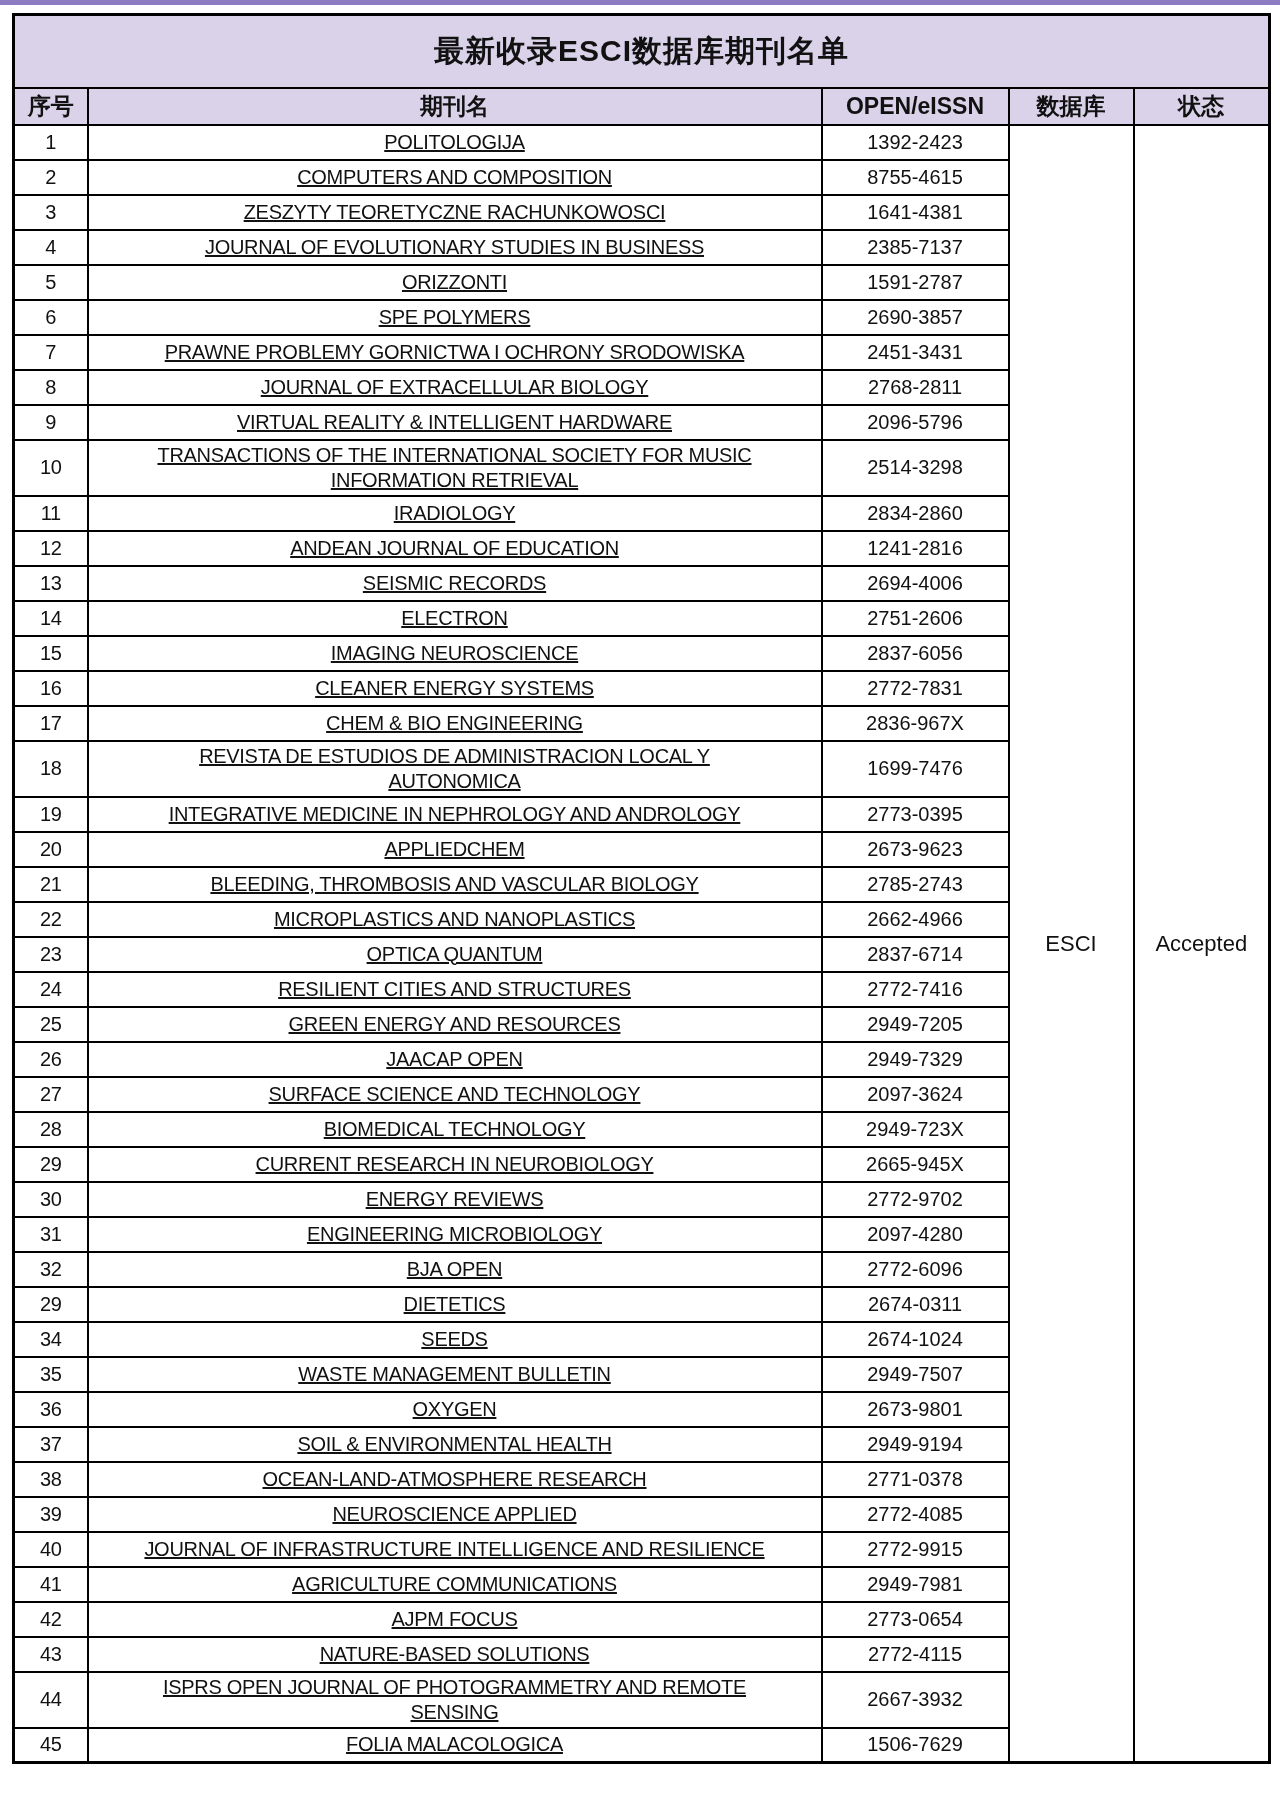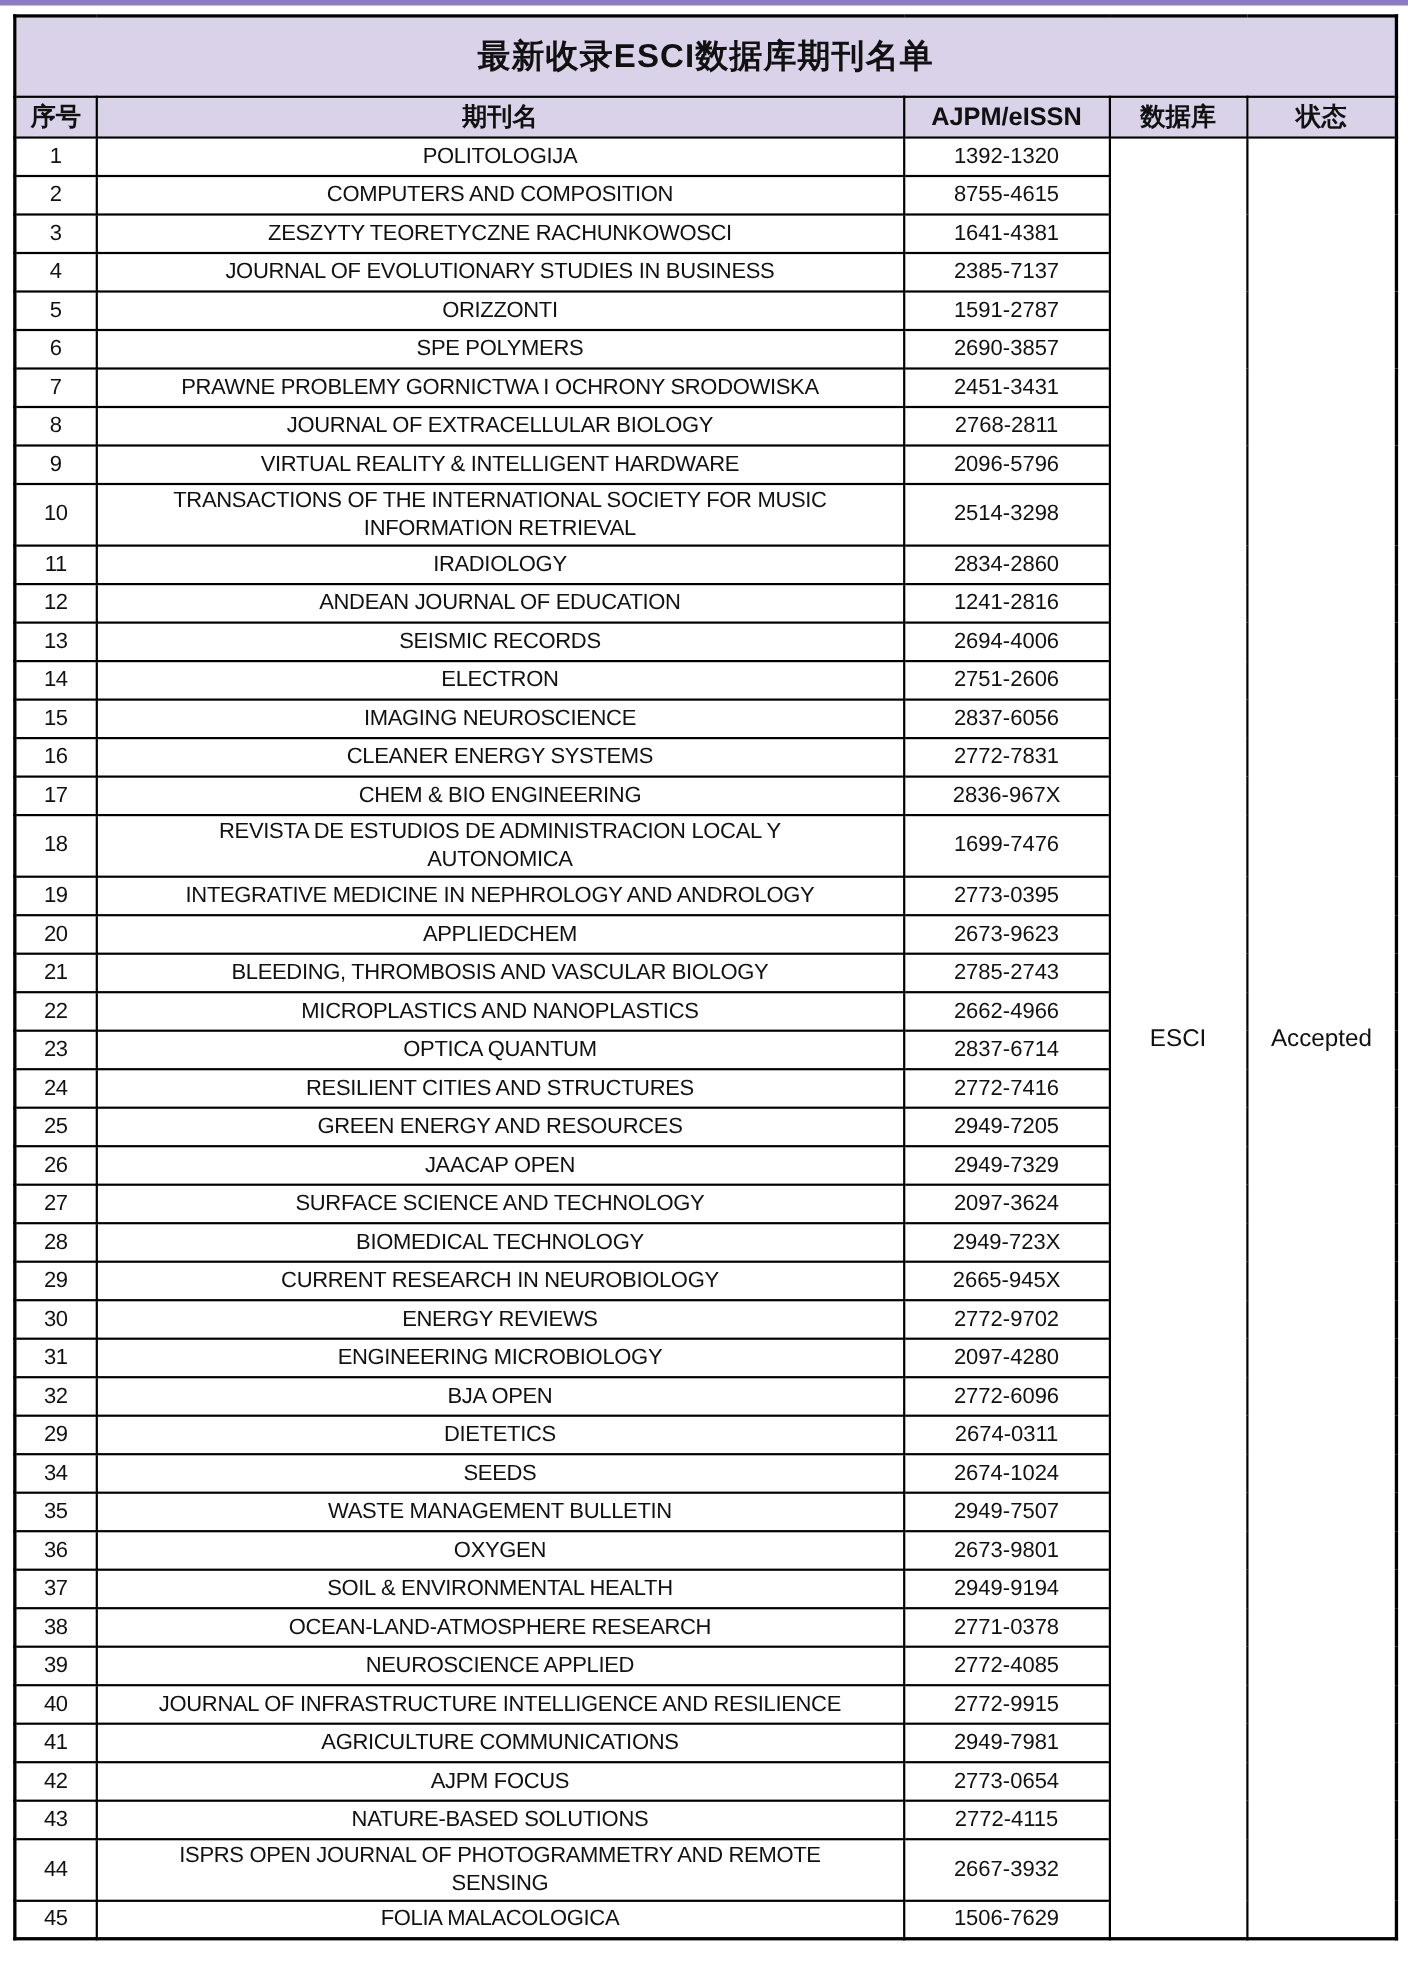--- a/index.html
+++ b/index.html
@@ -42,21 +42,21 @@
     font-size: 23px;
     font-weight: bold;
   }
   tbody td {
     height: 35px;
     font-size: 20px;
     line-height: 25px;
     letter-spacing: -0.3px;
   }
   td.c-no   { font-size: 20px; }
-  td.c-name { white-space: pre-line; }
+  td.c-name { white-space: pre-line; text-decoration: underline; }
   td.c-issn { font-size: 20px; letter-spacing: 0; }
   td.c-db, td.c-status { font-size: 22px; letter-spacing: 0; }
 </style>
 </head>
 <body>
 
 <div class="top-strip"></div>
 
 <table class="journal-table">
   <colgroup>
@@ -66,30 +66,30 @@
     <col style="width:125px">
     <col style="width:136px">
   </colgroup>
   <thead>
     <tr class="title-row">
       <th colspan="5">最新收录ESCI数据库期刊名单</th>
     </tr>
     <tr class="header-row">
       <th>序号</th>
       <th>期刊名</th>
-      <th>AJPM/eISSN</th>
+      <th>OPEN/eISSN</th>
       <th>数据库</th>
       <th>状态</th>
     </tr>
   </thead>
   <tbody>
       <tr>
         <td class="c-no">1</td>
         <td class="c-name">POLITOLOGIJA</td>
-        <td class="c-issn">1392-1320</td>
+        <td class="c-issn">1392-2423</td>
         <td class="c-db" rowspan="45">ESCI</td>
         <td class="c-status" rowspan="45">Accepted</td>
       </tr>
       <tr>
         <td class="c-no">2</td>
         <td class="c-name">COMPUTERS AND COMPOSITION</td>
         <td class="c-issn">8755-4615</td>
       </tr>
       <tr>
         <td class="c-no">3</td>

